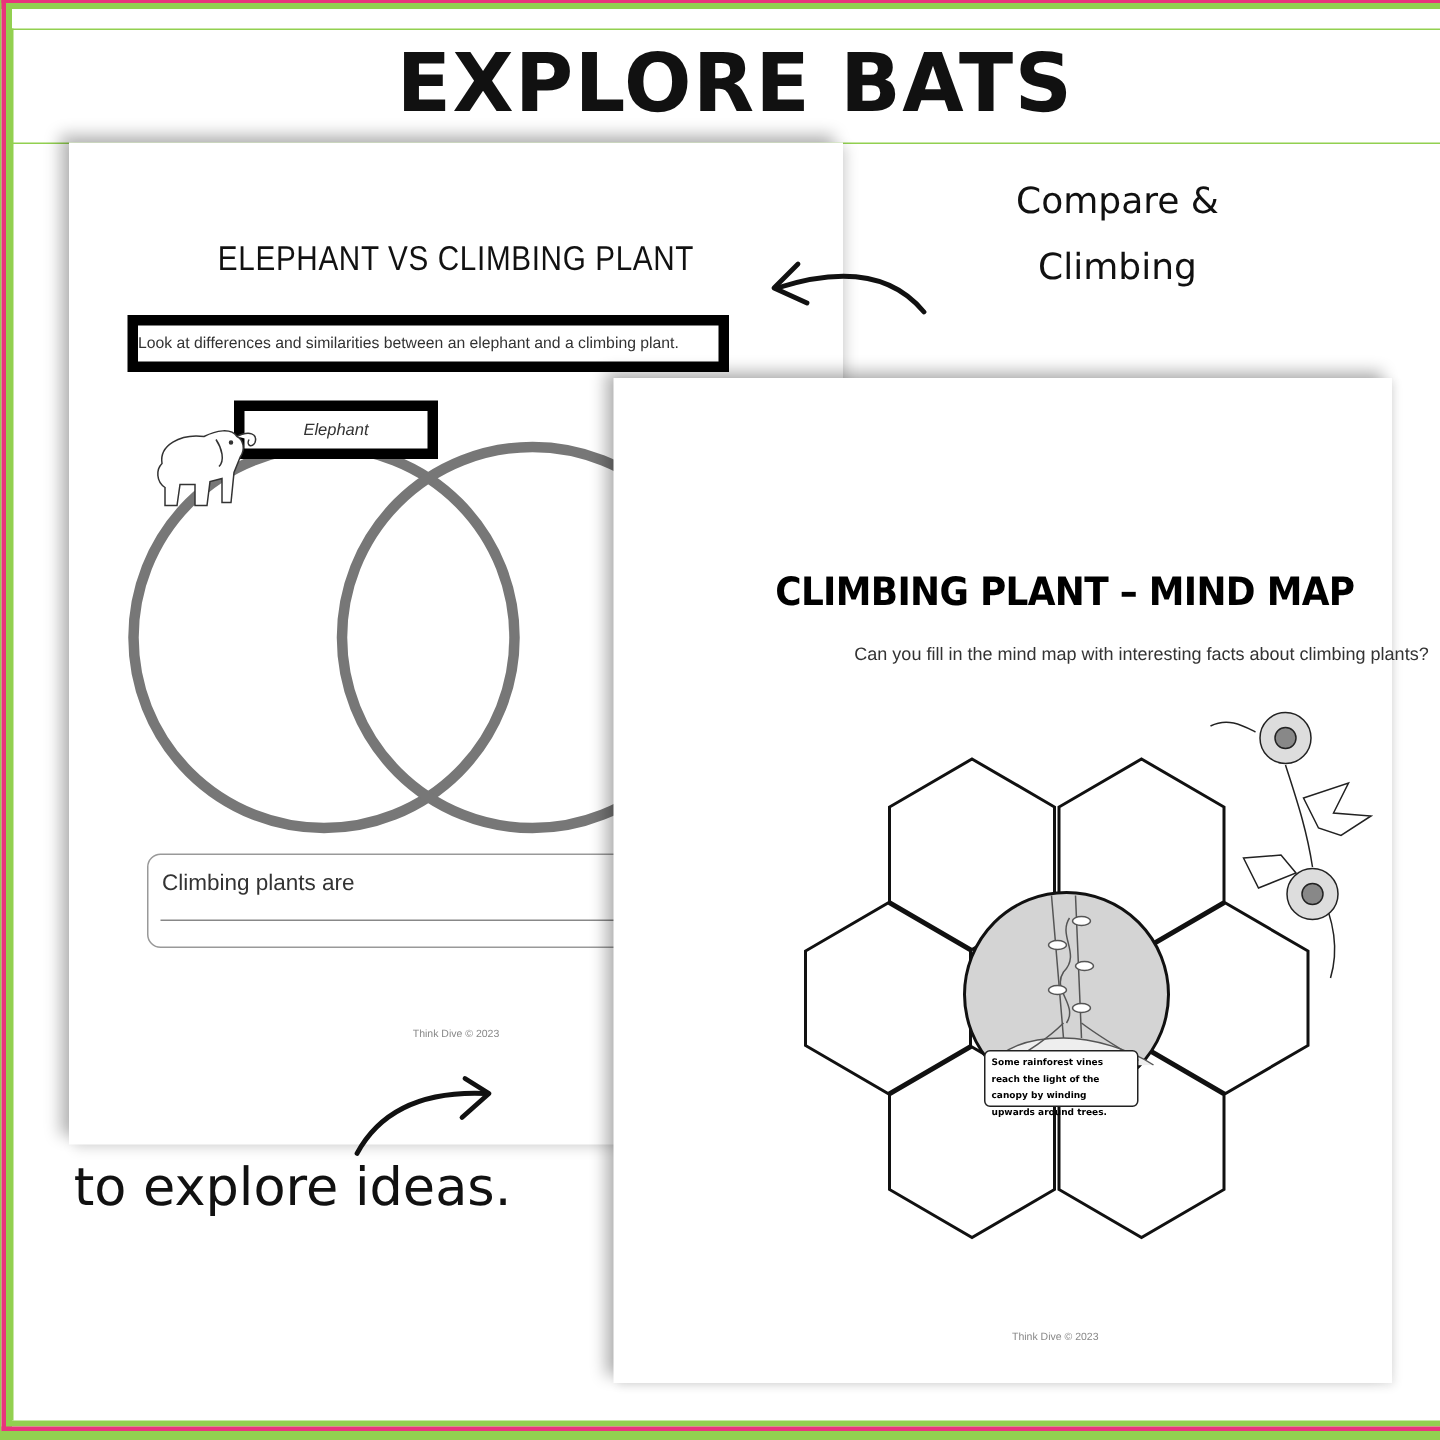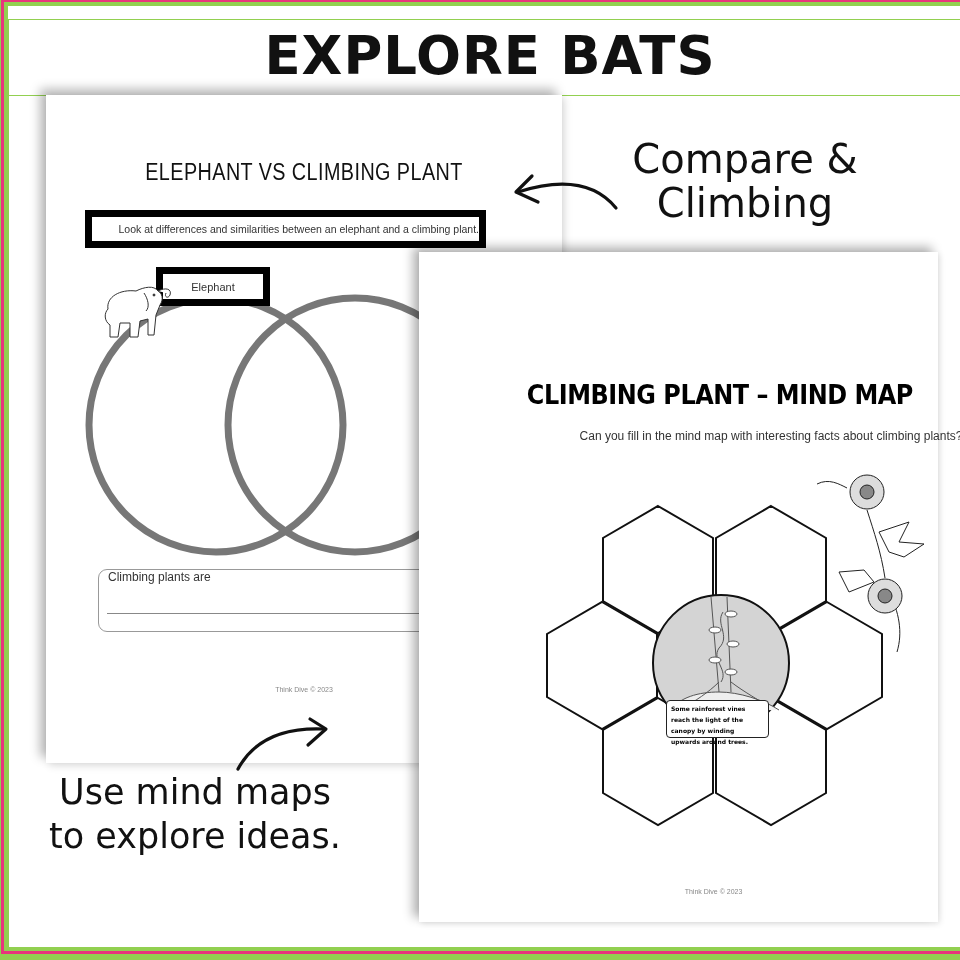--- a/index.html
+++ b/index.html
@@ -24,47 +24,47 @@
     color: #111; line-height: 64px; transform: scaleX(0.98);
   }
 
   
   .page {
     position: absolute; background: #fff;
     box-shadow: -6px -6px 10px rgba(0,0,0,0.28), 3px 3px 8px rgba(0,0,0,0.12);
     padding-left: 44px;
   }
   .page-left { left: 46px; top: 95px; width: 516px; height: 668px; }
-  .page-right { left: 419px; top: 252px; width: 519px; height: 670px; box-shadow: -6px -5px 10px rgba(0,0,0,0.30), 2px 2px 6px rgba(0,0,0,0.10); }
+  .page-right { left: 409px; top: 252px; width: 519px; height: 670px; box-shadow: -6px -5px 10px rgba(0,0,0,0.30), 2px 2px 6px rgba(0,0,0,0.10); }
 
   .lp-title {
     position: absolute; left: 0; top: 64px; width: 100%; text-align: center;
     font-family: "Liberation Sans", sans-serif; font-size: 23px; color: #111; letter-spacing: 0.5px;
     transform: scaleX(0.86); transform-origin: center;
   }
   .lp-instr {
     position: absolute; left: 39px; top: 115px; width: 401px; height: 38px;
     border: 7px solid #000; background: #fff;
     font-family: "Liberation Sans", sans-serif; font-size: 10.5px; color: #333;
-    display: flex; align-items: center; justify-content: flex-end;
+    display: flex; align-items: center; justify-content: flex-start;
   }
   .lp-label {
     position: absolute; top: 172px; height: 39px; border: 7px solid #000; background: #fff;
     font-family: "Liberation Sans", sans-serif; font-size: 11px; color: #333;
     display: flex; align-items: center; justify-content: center;
   }
-  .lp-label.elephant { left: 110px; width: 114px; }
+  .lp-label.elephant { left: 110px; width: 136px; font-style: italic; }
   .lp-label.plant { left: 247px; width: 150px; }
   .venn { position: absolute; left: 0; top: 0; }
   .lp-answer {
     position: absolute; left: 52px; top: 474px; width: 360px; height: 63px;
     border: 1.5px solid #999; border-radius: 9px;
   }
   .lp-answer-label {
-    position: absolute; left: 9px; top: 0; font-family: "Liberation Sans", sans-serif; font-size: 12px; color: #333;
+    position: absolute; left: 9px; top: 10px; font-family: "Liberation Sans", sans-serif; font-size: 15px; color: #333;
   }
   .lp-answer-line { position: absolute; left: 8px; top: 43px; width: 350px; height: 1px; background: #888; }
   .footer-note {
     position: absolute; width: 100%; text-align: center;
     font-family: "Liberation Sans", sans-serif; font-size: 7px; color: #888;
   }
   .lp-footer { top: 591px; left: 0; }
   .elephant-img { position: absolute; left: 52px; top: 184px; }
 
   .rp-title {
@@ -81,21 +81,21 @@
   .caption-box {
     position: absolute; left: 247px; top: 448px; width: 103px; height: 38px;
     border: 1.5px solid #222; border-radius: 4px; background: #fff;
     font-family: "DejaVu Sans", sans-serif; font-size: 6px; line-height: 11px; color: #000;
     padding: 2px 4px; font-weight: bold;
   }
 
   .callout {
     position: absolute; font-family: "DejaVu Sans", sans-serif; color: #111; text-align: center; line-height: 44px;
   }
-  .callout-compare { left: 625px; top: 137px; width: 240px; font-size: 40px; font-weight: normal; }
+  .callout-compare { left: 625px; top: 112px; width: 240px; font-size: 24px; font-weight: normal; }
   .callout-mind { left: 20px; top: 770px; width: 350px; font-size: 35px; }
   .arrow { position: absolute; }
 </style>
 </head>
 <body>
 
 <div class="frame-top-pink"></div>
 <div class="frame-top-green"></div>
 <div class="frame-left-green-o"></div>
 <div class="frame-left-pink"></div>
@@ -192,15 +192,14 @@
   <div class="caption-box">Some rainforest vines reach the light of the canopy by winding upwards around trees.</div>
 
   <div class="footer-note rp-footer">Think Dive © 2023</div>
 </div>
 
 <svg class="arrow" style="left:228px;top:713px" width="106" height="60">
   <path d="M10 56 C24 30 50 14 96 16" fill="none" stroke="#111" stroke-width="3.2" stroke-linecap="round"></path>
   <path d="M82 6 L98 16 L80 32" fill="none" stroke="#111" stroke-width="3.2" stroke-linecap="round" stroke-linejoin="round"></path>
 </svg>
 <div class="callout callout-mind">
-  <div>Use mind maps</div>
   <div>to explore ideas.</div>
 </div>
 
 </body></html>

